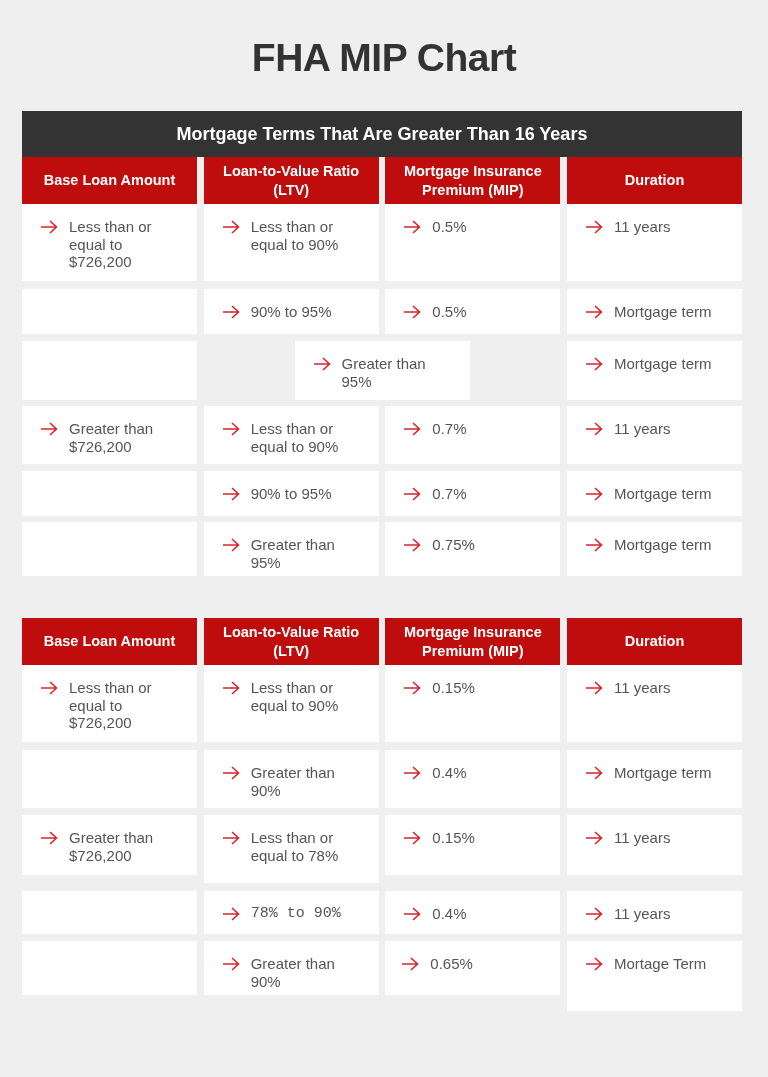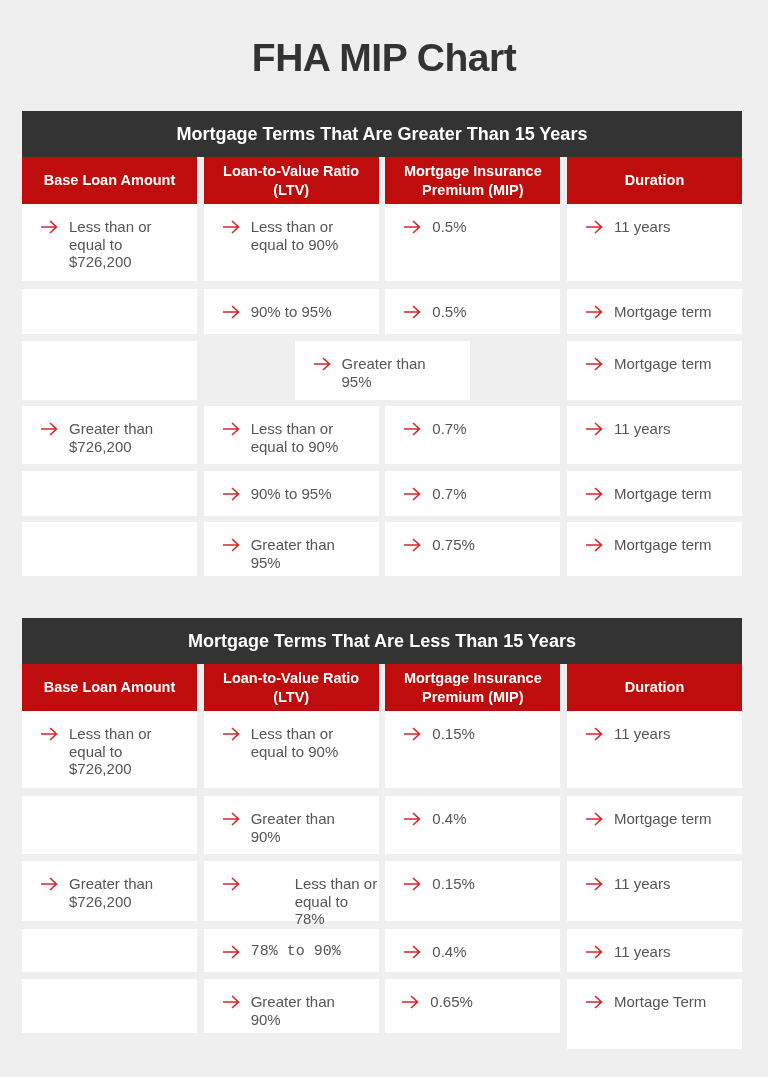--- a/index.html
+++ b/index.html
@@ -11,21 +11,21 @@
   .hcell { background: #bf0d0d; color: #fff; font-weight: bold; font-size: 14.5px; height: 47px; width: 175px; display: flex; align-items: center; justify-content: center; text-align: center; line-height: 19px; }
   .cell { background: #fff; width: 175px; display: flex; align-items: flex-start; padding: 14px 0 0 18px; font-size: 15px; color: #555555; line-height: 17.5px; }
   .arrow { width: 18px; height: 14px; margin-right: 11px; margin-top: 2px; flex: 0 0 auto; }
 </style>
 </head>
 <body>
 
 <div class="title">FHA MIP Chart</div>
 
 <div class="tbl" id="t0" style="top:111px;">
-    <div class="tbl-head">Mortgage Terms That Are Greater Than 15 Years</div>
+    <div class="tbl-head">Mortgage Terms That Are Greater Than 16 Years</div>
     <div class="row">
       <div class="hcell">Base Loan Amount</div>
       <div class="hcell">Loan-to-Value Ratio (LTV)</div>
       <div class="hcell">Mortgage Insurance Premium (MIP)</div>
       <div class="hcell">Duration</div>
     </div>
     <div class="row">
       <div class="cell" style="height: 77px;">
         <span class="arrow"><svg viewBox="0 0 18 14" width="18" height="14">
             <path d="M1 7 H16 M10 1 L16.5 7 L10 13" stroke="#d6262b" stroke-width="1.6" fill="none"></path>
@@ -155,21 +155,20 @@
       </div>
       <div class="cell" style="height: 54px;">
         <span class="arrow"><svg viewBox="0 0 18 14" width="18" height="14">
             <path d="M1 7 H16 M10 1 L16.5 7 L10 13" stroke="#d6262b" stroke-width="1.6" fill="none"></path>
           </svg></span>
         <span style="max-width: 128px;">Mortgage term</span>
       </div>
     </div>
   </div>
 <div class="tbl" id="t1" style="top:618px;">
-    <div class="tbl-head">Mortgage Terms That Are Less Than 15 Years</div>
     <div class="row">
       <div class="hcell">Base Loan Amount</div>
       <div class="hcell">Loan-to-Value Ratio (LTV)</div>
       <div class="hcell">Mortgage Insurance Premium (MIP)</div>
       <div class="hcell">Duration</div>
     </div>
     <div class="row">
       <div class="cell" style="height: 77px;">
         <span class="arrow"><svg viewBox="0 0 18 14" width="18" height="14">
             <path d="M1 7 H16 M10 1 L16.5 7 L10 13" stroke="#d6262b" stroke-width="1.6" fill="none"></path>
@@ -218,21 +217,21 @@
       </div>
     </div>
     <div style="height: 7px;"></div>
     <div class="row">
       <div class="cell" style="height: 60px;">
         <span class="arrow"><svg viewBox="0 0 18 14" width="18" height="14">
             <path d="M1 7 H16 M10 1 L16.5 7 L10 13" stroke="#d6262b" stroke-width="1.6" fill="none"></path>
           </svg></span>
         <span style="max-width: 105px;">Greater than $726,200</span>
       </div>
-      <div class="cell" style="height: 60px; gap: 44px;">
+      <div class="cell" style="height: 68px;">
         <span class="arrow"><svg viewBox="0 0 18 14" width="18" height="14">
             <path d="M1 7 H16 M10 1 L16.5 7 L10 13" stroke="#d6262b" stroke-width="1.6" fill="none"></path>
           </svg></span>
         <span style="max-width: 105px;">Less than or equal to 78%</span>
       </div>
       <div class="cell" style="height: 60px;">
         <span class="arrow"><svg viewBox="0 0 18 14" width="18" height="14">
             <path d="M1 7 H16 M10 1 L16.5 7 L10 13" stroke="#d6262b" stroke-width="1.6" fill="none"></path>
           </svg></span>
         <span style="max-width: 105px;">0.15%</span>

